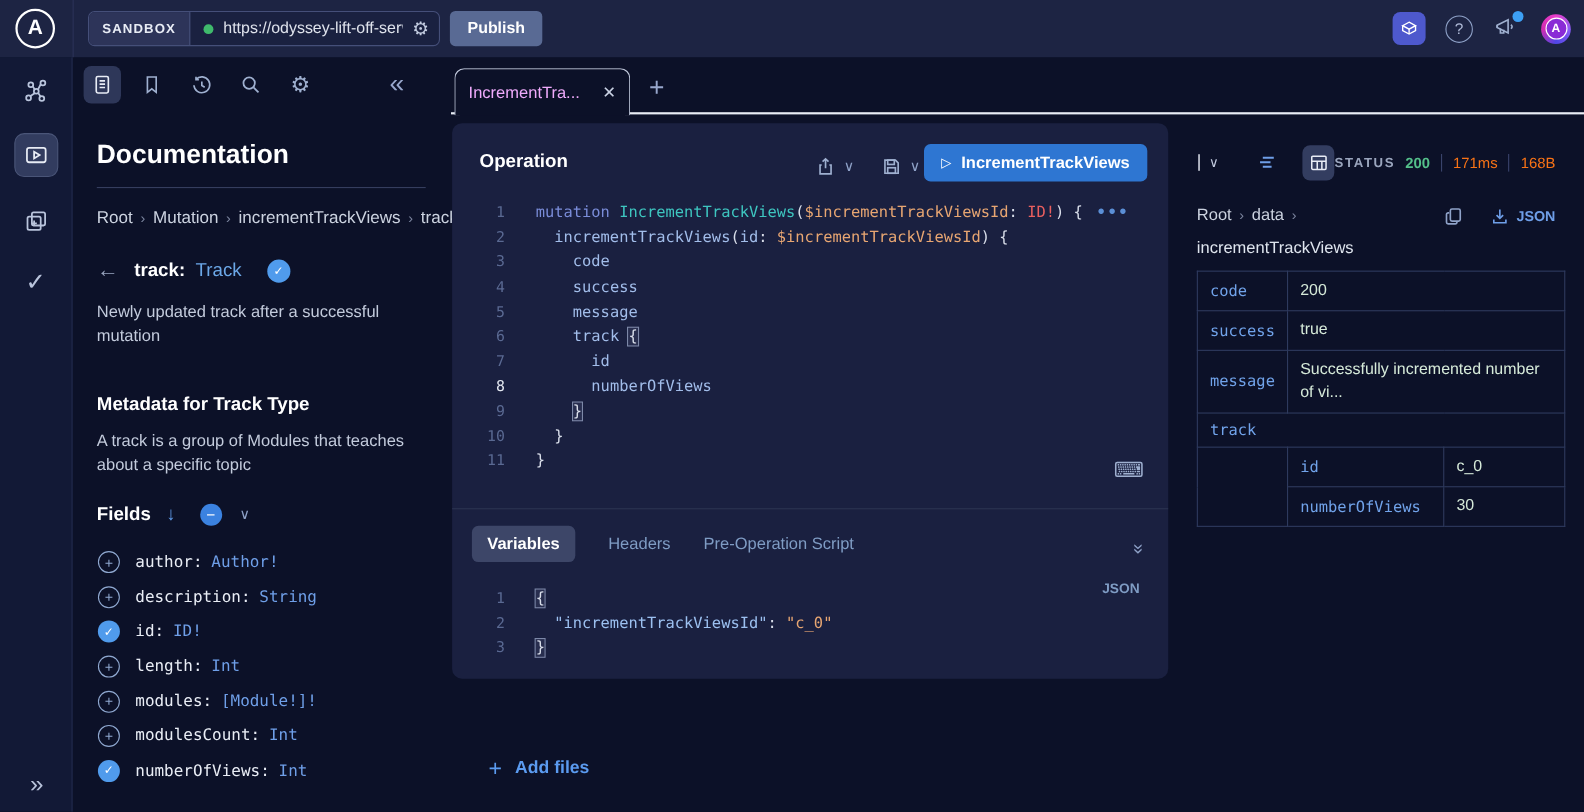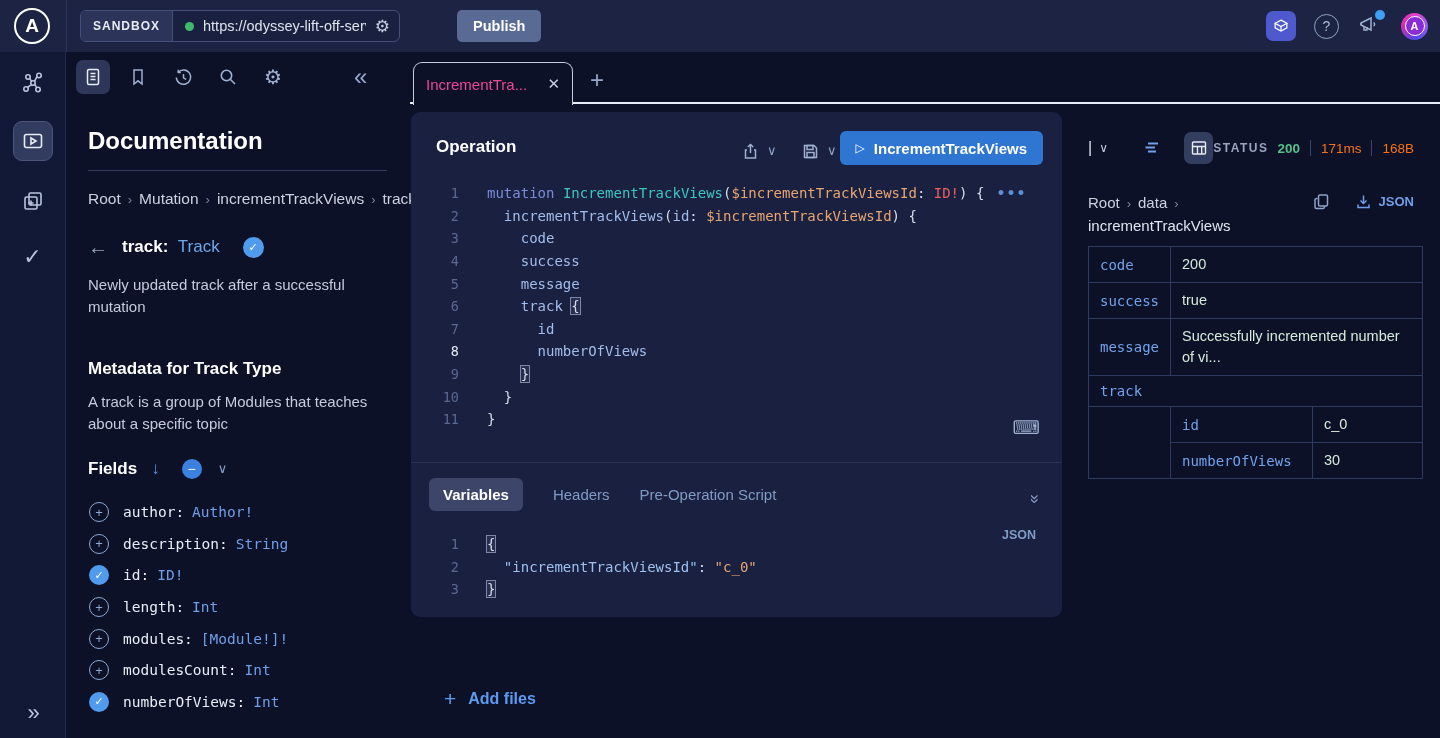--- a/index.html
+++ b/index.html
@@ -13,21 +13,21 @@
           display:flex; align-items:center; justify-content:center; font-weight:bold; font-size:19px; color:#fff; }
   .url-group { position:absolute; left:80px; top:10px; width:320px; height:32px; background:#1a2140;
                border:1px solid #454f79; border-radius:6px; display:flex; align-items:center; overflow:hidden; }
   .sandbox-seg { background:#2d3459; height:100%; display:flex; align-items:center; padding:0 12px;
                  font-size:12px; font-weight:bold; letter-spacing:1px; color:#e8ecf5; border-right:1px solid #454f79; }
   .conn-dot { width:9px; height:9px; border-radius:50%; background:#3fba6c; margin:0 9px 0 12px; flex:none; }
   .url-text { font-size:14.5px; color:#dfe3ec; white-space:nowrap; overflow:hidden; flex:1; }
   .url-gear { font-size:17px; color:#c3cce0; padding:0 9px; cursor:pointer; }
   .publish-btn { position:absolute; left:409px; top:10px; height:32px; padding:0 16px; background:#596a94;
                  border:none; border-radius:5px; color:#fff; font-weight:bold; font-size:14.5px; cursor:pointer;
-                 font-family:"Liberation Sans",sans-serif;margin-left:48px; }
+                 font-family:"Liberation Sans",sans-serif; }
   .topbar-right { position:absolute; right:12px; top:0; height:52px; display:flex; align-items:center; gap:18px; }
   .cube-btn { width:30px; height:30px; background:#4e59cd; border-radius:7px; display:flex; align-items:center; justify-content:center; cursor:pointer; }
   .help-btn { width:25px; height:25px; border:1.5px solid #8fa2c8; border-radius:50%; color:#aeb9d6; font-size:14px;
               display:flex; align-items:center; justify-content:center; cursor:pointer; }
   .mega-wrap { position:relative; width:26px; height:26px; cursor:pointer; }
   .mega-dot { position:absolute; right:-2px; top:-3px; width:10px; height:10px; border-radius:50%; background:#3da0f5; }
   .avatar { width:27px; height:27px; border-radius:50%; cursor:pointer;
             background:conic-gradient(#e93ecb,#8b5cf6,#4f46e5,#d12bb0,#e93ecb);
             display:flex; align-items:center; justify-content:center; }
   .avatar-inner { width:20px; height:20px; border-radius:50%; background:#8a2bd6; color:#fff; font-size:11px;
@@ -42,21 +42,21 @@
   
   .toolrow { position:absolute; left:66px; top:52px; width:1374px; height:53px; }
   .ticon { position:absolute; width:34px; height:34px; top:8px; border-radius:7px; display:flex; align-items:center;
            justify-content:center; color:#9fb0d0; cursor:pointer; }
   .ticon.active { background:#2e3759; color:#e8ecf5; }
   .collapse-left { position:absolute; left:288px; top:8px; font-size:24px; color:#98a7cc; cursor:pointer; line-height:34px; }
   .whiteline { position:absolute; left:344px; top:50px; width:1030px; height:2px; background:#e9edf6; }
   .optab { position:absolute; left:347px; top:10px; width:160px; height:43px; background:#0c1128;
            border:1px solid #c5cde0; border-bottom:none; border-radius:9px 9px 0 0; display:flex; align-items:center;
            padding:0 12px; z-index:3; cursor:pointer; }
-  .optab-label { color:#ec4899; font-size:15px; flex:1; white-space:nowrap; overflow:hidden; }
+  .optab-label { color:#f0abfc; font-size:15px; flex:1; white-space:nowrap; overflow:hidden; }
   .optab-close { color:#c9d1e3; font-size:15px; cursor:pointer; padding-left:6px; }
   .newtab { position:absolute; left:524px; top:14px; font-size:24px; color:#98a7cc; cursor:pointer; font-weight:300; }
 
   
   .docs { position:absolute; left:66px; top:105px; width:345px; height:633px; overflow:hidden; padding:22px 24px 0 22px; }
   .docs-title { font-size:24px; font-weight:bold; color:#fff; }
   .docs-hr { border:none; border-top:1px solid #353d5e; margin:15px 0 16px 0; }
   .crumbs { font-size:15.5px; line-height:23.5px; width:318px; }
   .crumb { color:#ccd3e0; cursor:pointer; }
   .crumb-sep { color:#7b849e; margin:0 7px; font-size:13px; }
@@ -123,21 +123,21 @@
   .cursor-bar { font-size:16px; }
   .chev-sm { color:#c3cce0; font-size:12px; }
   .tree-icon { margin-left:34px; color:#6f9fe8; cursor:pointer; display:flex; }
   .table-btn { margin-left:22px; width:32px; height:32px; background:#333d60; border-radius:7px; display:flex;
                align-items:center; justify-content:center; color:#e8ecf5; cursor:pointer; }
   .status-grp { margin-left:auto; display:flex; align-items:center; }
   .status-lbl { color:#9aa5bd; font-size:12px; font-weight:bold; letter-spacing:1.5px; }
   .status-code { color:#54c08a; font-size:13.5px; margin-left:9px; font-weight:bold; }
   .stat-sep { width:1px; height:16px; background:#39436b; margin:0 10px; }
   .stat-val { color:#f97316; font-size:13.5px; }
-  .resp-crumbrow { position:absolute; left:26px; right:26px; top:82px; height:24px; display:flex; align-items:flex-end; }
+  .resp-crumbrow { position:absolute; left:26px; right:26px; top:82px; height:24px; display:flex; align-items:flex-start; }
   .resp-crumbs { font-size:15px; }
   .resp-actions { margin-left:auto; display:flex; align-items:center; gap:24px; }
   .copy-icon { color:#8fa2c8; cursor:pointer; display:flex; }
   .dl-group { display:flex; align-items:center; gap:7px; color:#6f9fe8; cursor:pointer; }
   .dl-label { font-size:13px; font-weight:bold; }
   .resp-root { position:absolute; left:26px; top:112px; font-size:15px; color:#dfe5ee; }
   .resp-table { position:absolute; left:26px; top:141px; border-collapse:collapse; table-layout:fixed; width:334px; }
   .resp-table td { border:1px solid #2e3a5e; padding:7px 11px; vertical-align:middle; }
   .cell-key { font-family:"DejaVu Sans Mono",monospace; font-size:14px; color:#71a3ea; }
   .cell-val { font-size:14.5px; color:#d6ead9; line-height:21px; word-wrap:break-word; }

